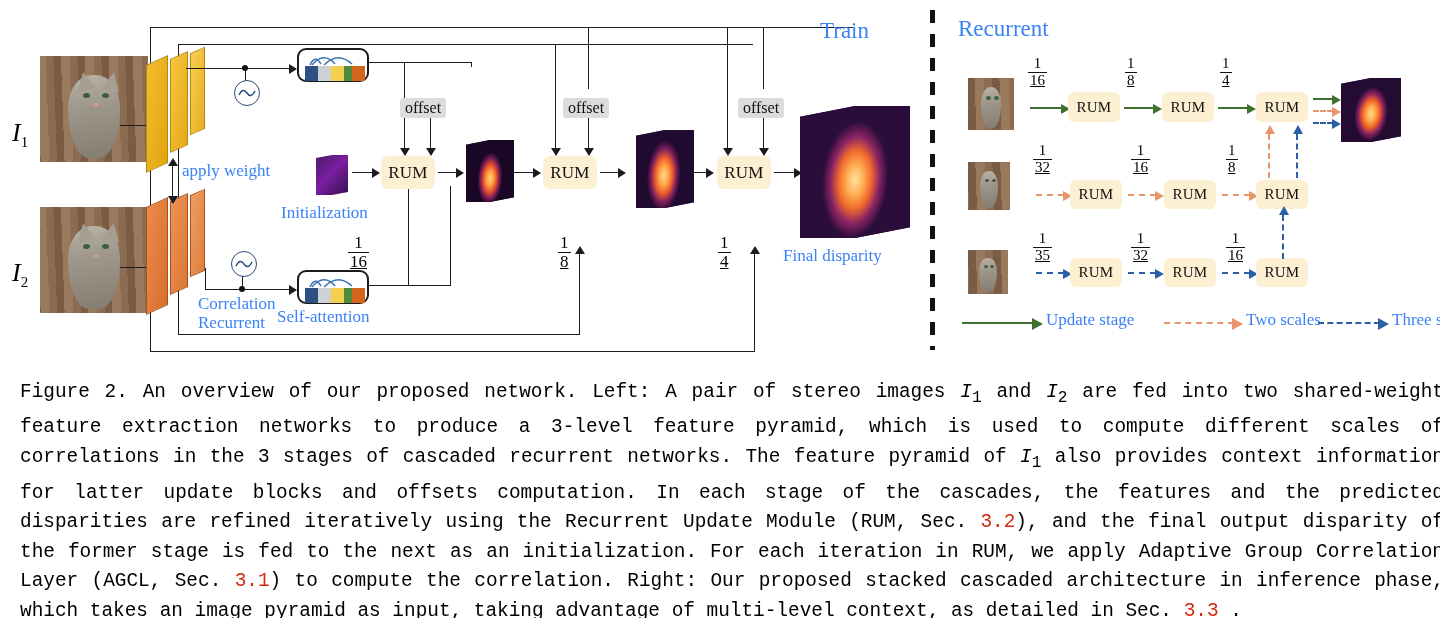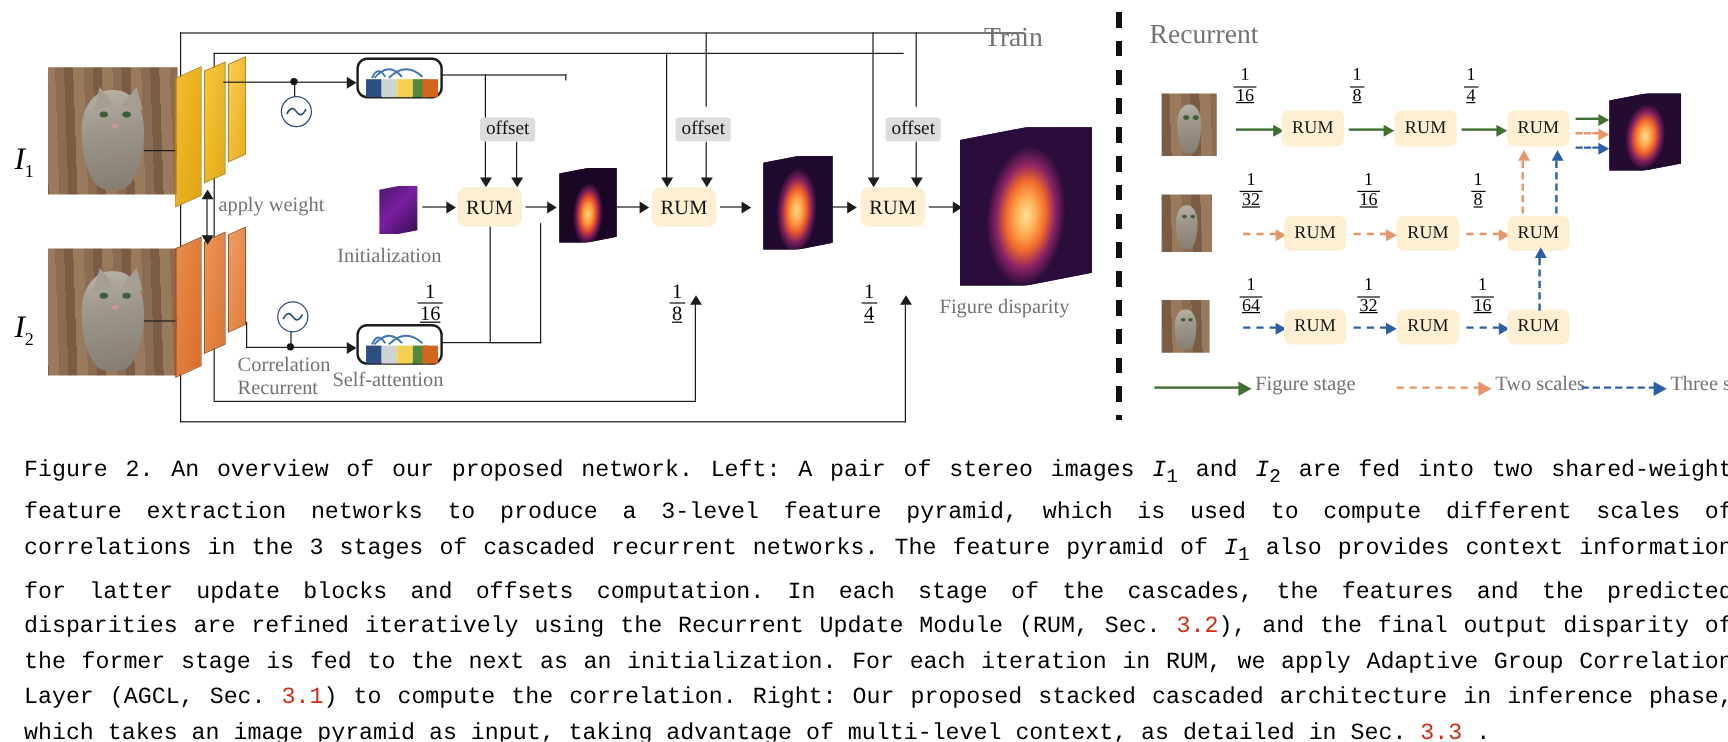--- a/index.html
+++ b/index.html
@@ -58,21 +58,21 @@
   .posenc{
     position:absolute;border:1.7px solid #2b4a7a;border-radius:50%;background:#fff;
   }
   .posenc svg{position:absolute;left:0;top:0;}
   .dot{position:absolute;width:6px;height:6px;border-radius:50%;background:#111;}
 
   
   .disp{position:absolute;overflow:hidden;}
   .disp .inner{position:absolute;inset:0;transform:skewY(-11deg);}
 
-  .lbl{position:absolute;font-size:17px;color:#737373;white-space:nowrap;}
+  .lbl{position:absolute;font-size:17px;color:#3b82f6;white-space:nowrap;}
   .big{font-size:23px;}
 
   
   .frac{position:absolute;display:inline-block;text-align:center;font-size:15px;line-height:1.04;}
   .frac .num{display:block;padding:0 2px;}
   .frac .den{display:block;border-top:1.5px solid #111;padding:0 2px;text-decoration:underline;}
   .frac.lg{font-size:17px;}
 
   
   .mathI{position:absolute;font-family:"Liberation Serif",serif;font-style:italic;font-size:26px;}
@@ -297,21 +297,21 @@
     <div class="inner" style="background:
         radial-gradient(ellipse 29% 45% at 48% 58%, #ffd98c 0%, #ffa445 28%, #ec5a2d 52%, #7d1f5c 76%, #210a2f 100%),
         linear-gradient(180deg,#2a0c3c,#120520);"></div>
   </div>
 
   <div class="disp" style="left:800px;top:106px;width:110px;height:132px;">
     <div class="inner" style="background:
         radial-gradient(ellipse 30% 44% at 50% 56%, #ffe1a0 0%, #ffae52 26%, #f06a2c 50%, #8c2464 74%, #2a0d3a 100%),
         linear-gradient(180deg,#2e0e42,#160624);"></div>
   </div>
-  <div class="lbl" style="left:783px;top:246px;">Figure disparity</div>
+  <div class="lbl" style="left:783px;top:246px;">Final disparity</div>
 
   <div class="frac lg" style="left:348px;top:234px;">
     <span class="num">1</span>
     <span class="den">16</span>
   </div>
   <div class="frac lg" style="left:558px;top:234px;">
     <span class="num">1</span>
     <span class="den">8</span>
   </div>
   <div class="frac lg" style="left:718px;top:234px;">
@@ -413,21 +413,21 @@
   <div class="photo" style="left:968px;top:250px;width:40px;height:44px;">
     <div class="catimg">
       <div class="cat-bg" style="transform:skewY(-11deg) scale(1.3);"></div>
       <div class="cat-body" style="left:28%;width:44%;"></div>
       <div class="cat-eye" style="left:40%;top:35%;width:4px;height:3px;"></div>
       <div class="cat-eye" style="left:56%;top:35%;width:4px;height:3px;"></div>
     </div>
   </div>
   <div class="frac" style="left:1033px;top:231px;">
     <span class="num">1</span>
-    <span class="den">64</span>
+    <span class="den">35</span>
   </div>
   <div class="iarr" style="left:1036px;top:272px;width:28px;border-color:#2b5fa8;border-top-style:dashed;">
       <i class="hd" style="border-left-color:#2b5fa8;"></i>
     </div>
   <div class="rum small" style="left:1070px;top:258px;width:52px;height:29px;">RUM</div>
 
   <div class="frac" style="left:1131px;top:231px;">
     <span class="num">1</span>
     <span class="den">32</span>
   </div>
@@ -451,21 +451,21 @@
   <div class="iarrv" style="left:1296px;top:134px;height:44px;border-color:#2b5fa8;border-left-style:dashed;">
       <i class="hd" style="border-bottom-color:#2b5fa8;"></i>
     </div>
   <div class="iarrv" style="left:1282px;top:215px;height:44px;border-color:#2b5fa8;border-left-style:dashed;">
       <i class="hd" style="border-bottom-color:#2b5fa8;"></i>
     </div>
 
   <div class="legline" style="left:962px;top:322px;width:72px;border-color:#3f7030;border-top-style:solid;">
       <i class="hd" style="border-left-color:#3f7030;"></i>
     </div>
-  <div class="lbl" style="left:1046px;top:310px;">Figure stage</div>
+  <div class="lbl" style="left:1046px;top:310px;">Update stage</div>
 
   <div class="legline" style="left:1164px;top:322px;width:70px;border-color:#e8956a;border-top-style:dashed;">
       <i class="hd" style="border-left-color:#e8956a;"></i>
     </div>
   <div class="lbl" style="left:1246px;top:310px;">Two scales</div>
 
   <div class="legline" style="left:1318px;top:322px;width:62px;border-color:#2b5fa8;border-top-style:dashed;">
       <i class="hd" style="border-left-color:#2b5fa8;"></i>
     </div>
 

